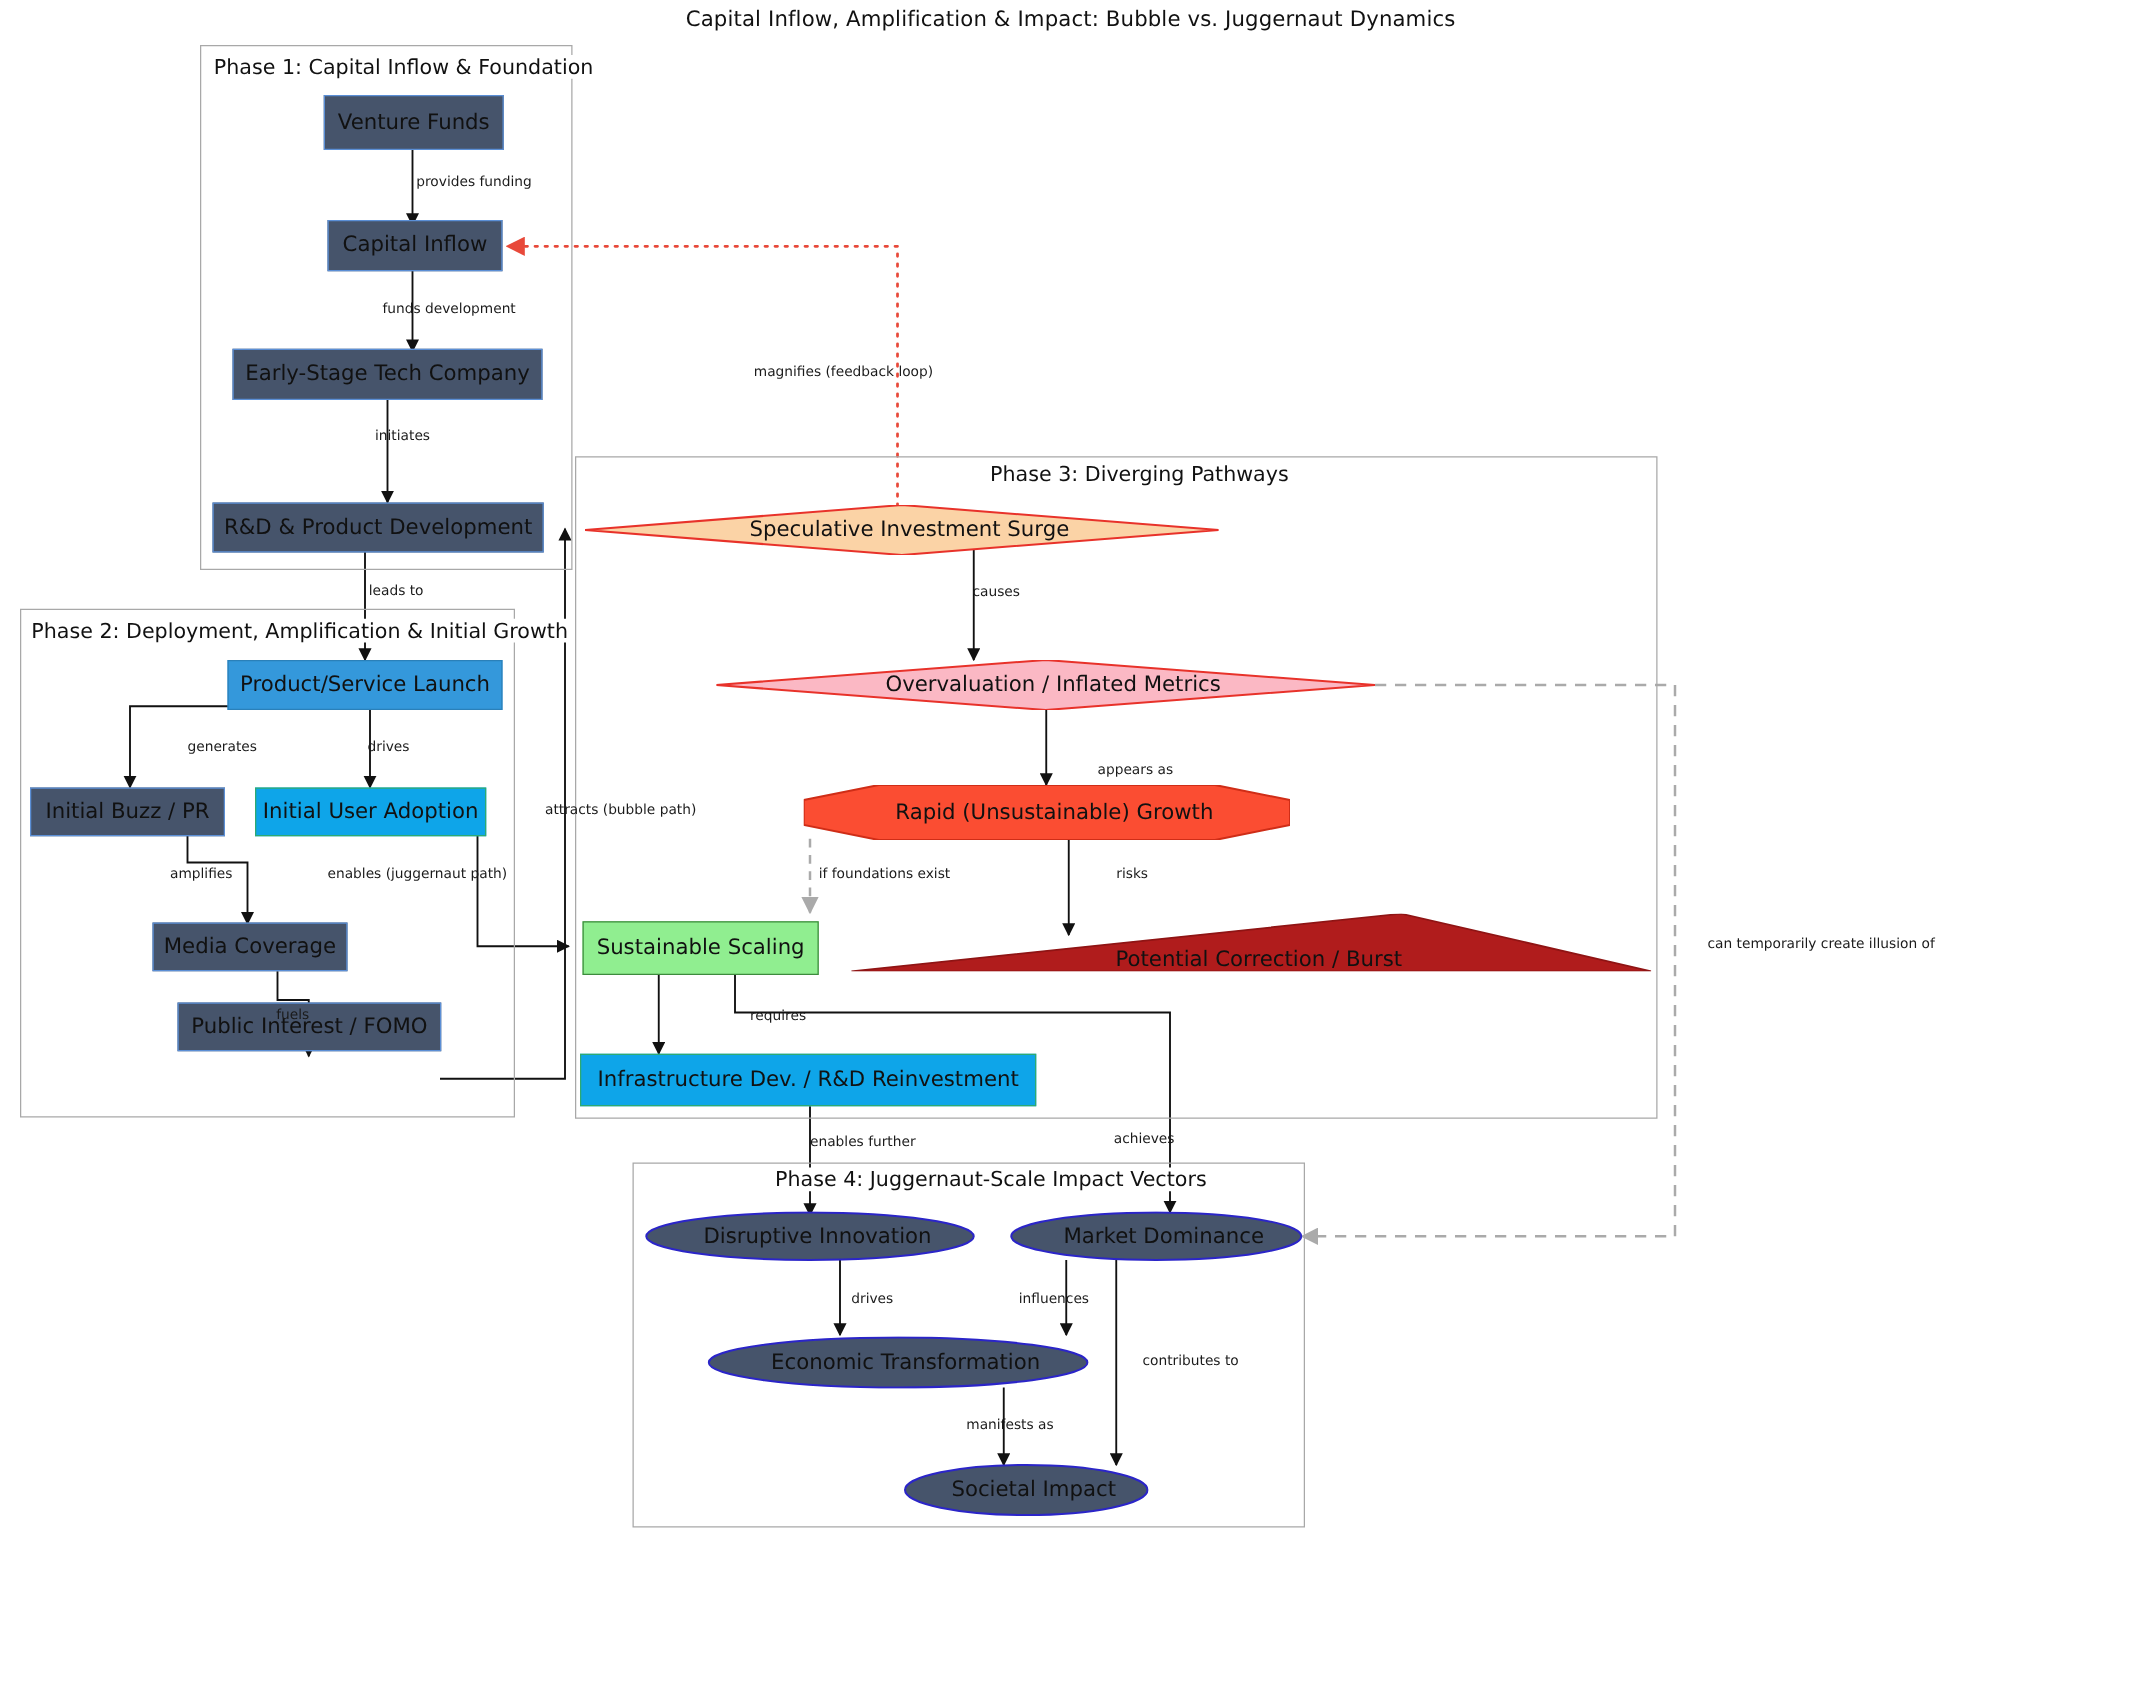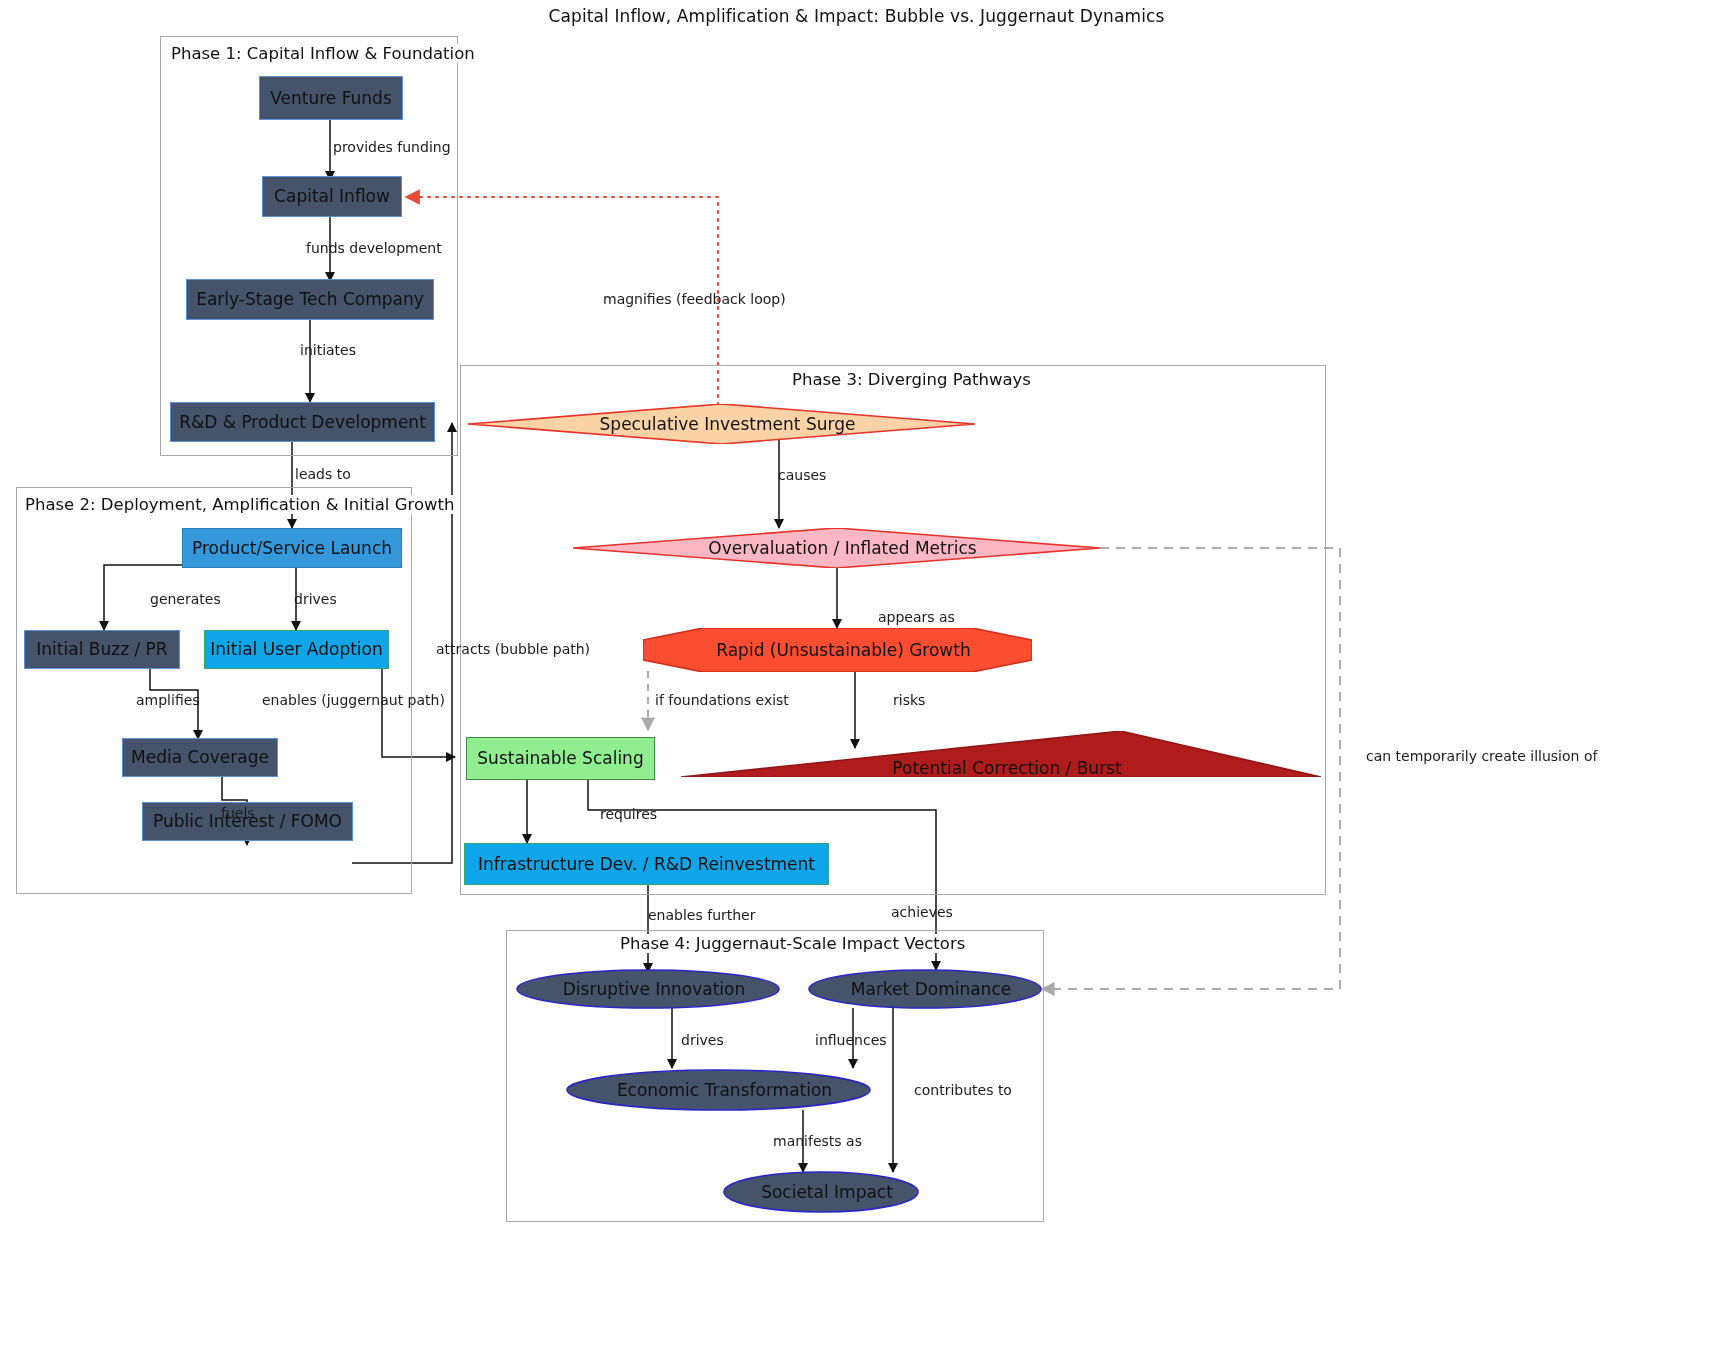--- a/index.html
+++ b/index.html
@@ -91,21 +91,21 @@
     font-size: 17px;
     color: #111111;
     white-space: nowrap;
     z-index: 4;
   }
   .ellipse-text { font-size: 17px; }
 
   
   .edge-label {
     position: absolute;
-    font-size: 14px;
+    font-size: 11px;
     color: #1a1a1a;
     white-space: nowrap;
     background: transparent;
     z-index: 5;
   }
 </style>
 </head>
 <body>
 
 <div id="canvas">

